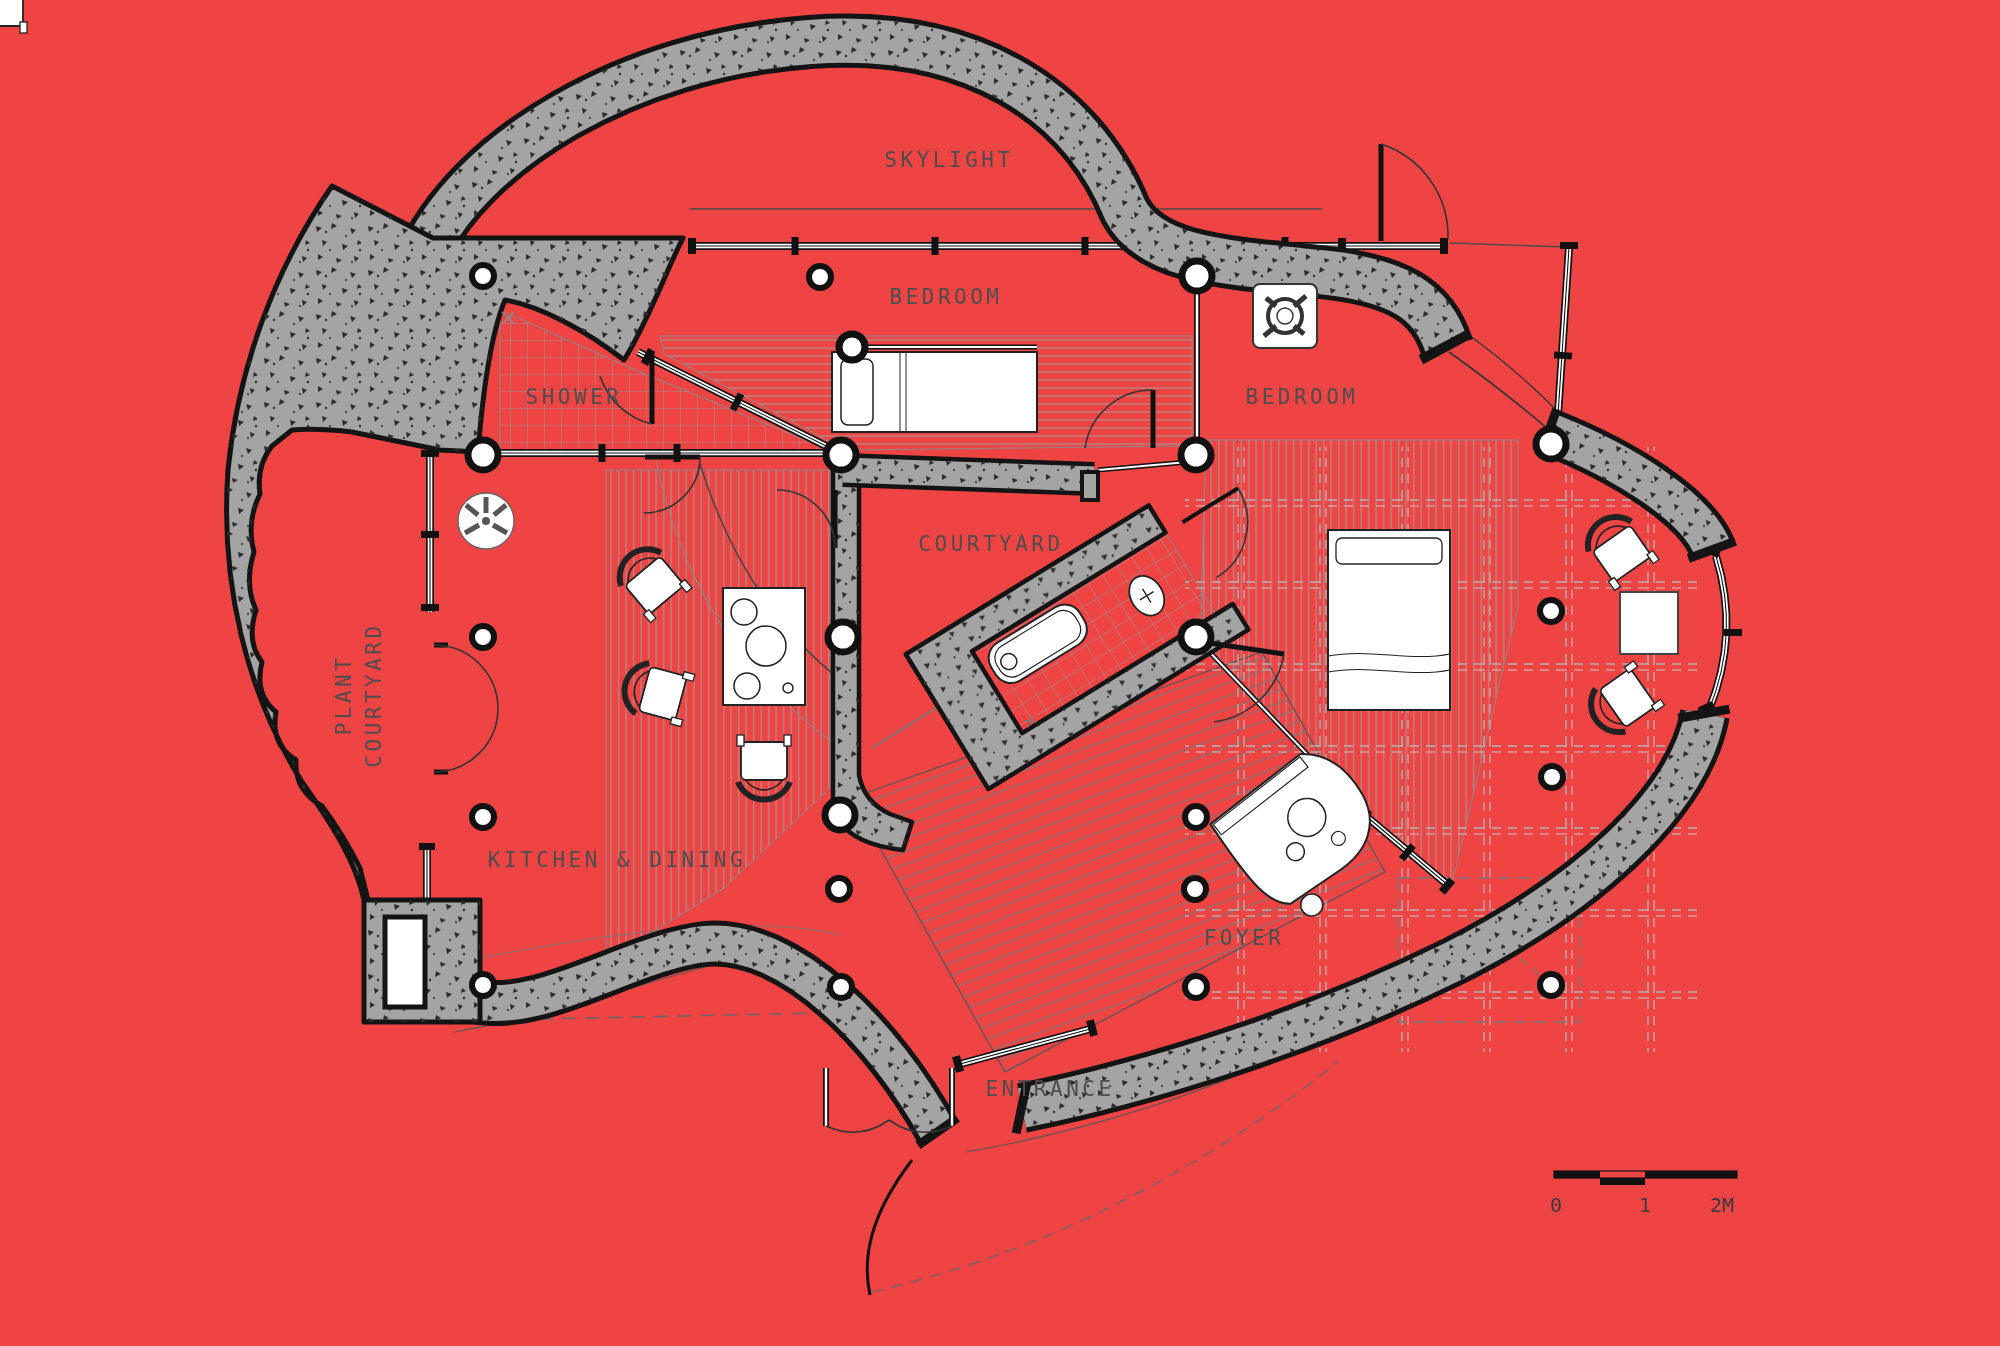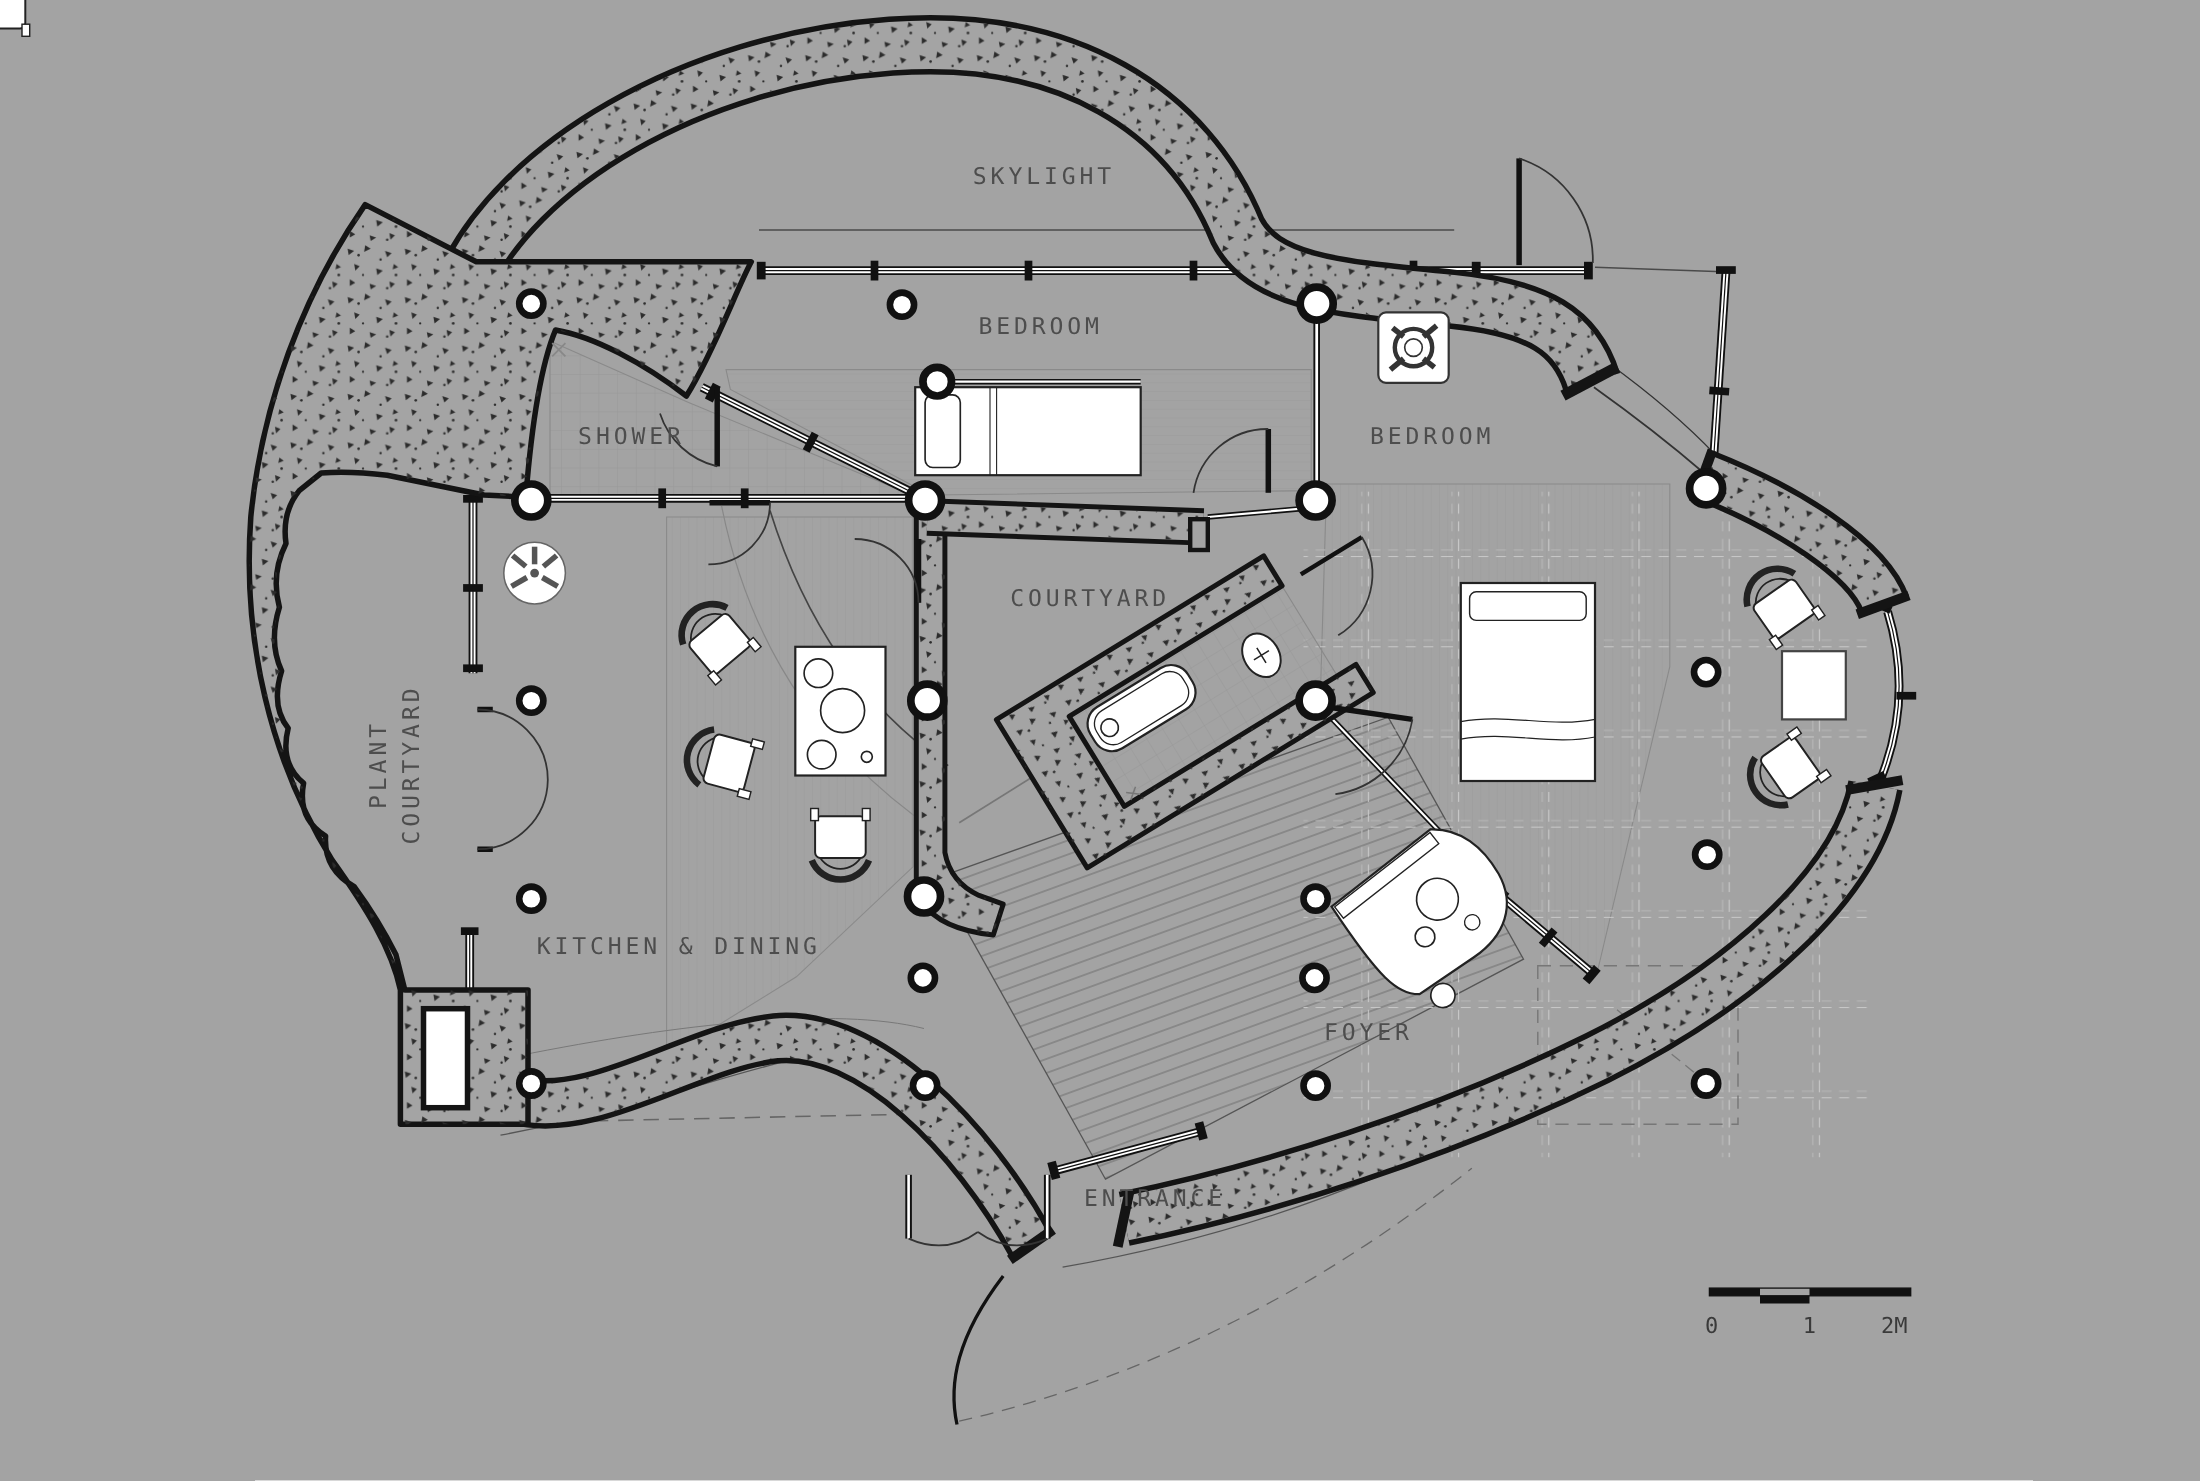--- a/index.html
+++ b/index.html
@@ -1,16 +1,16 @@
 <!DOCTYPE html>
 <html><head>
 <meta charset="utf-8">
 <style>
   html,body{margin:0;padding:0;background:#fff;}
-  .stage{position:relative;width:2000px;height:1346px;background:#a3a3a3;overflow:hidden;}
+  .stage{position:relative;width:2000px;height:1346px;background:#ef4444;overflow:hidden;}
   svg{display:block;}
   text.room{font-family:"DejaVu Sans Mono",monospace;font-size:21px;letter-spacing:3.5px;fill:#4d4d4d;text-anchor:middle;}
   text.scalelab{font-family:"DejaVu Sans Mono",monospace;font-size:20px;fill:#3a3a3a;text-anchor:middle;}
 </style>
 </head>
 <body>
 
 <div class="stage">
 <svg width="2000" height="1346" viewBox="0 0 2000 1346">
   <defs>

